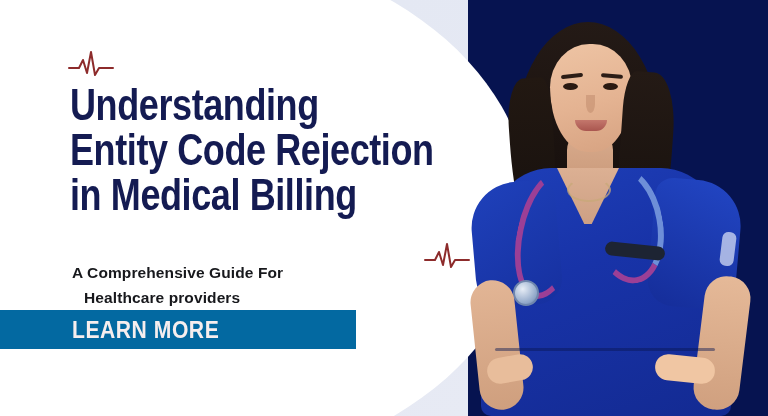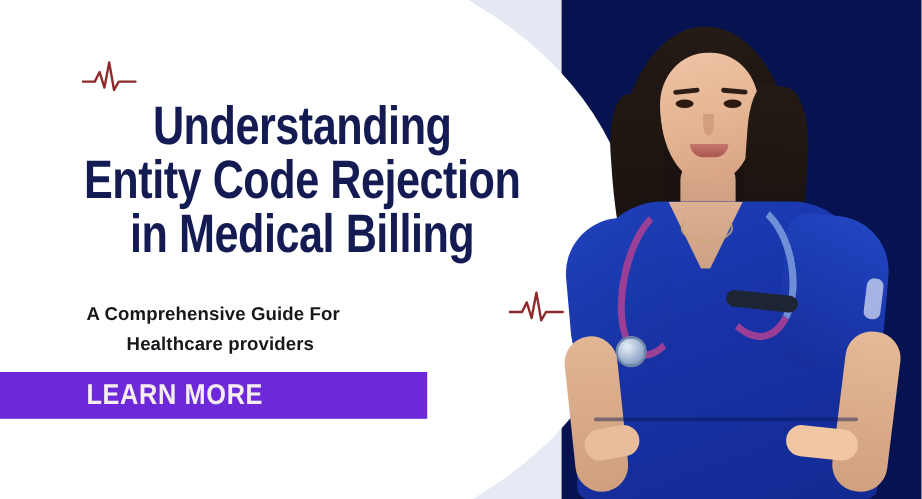--- a/index.html
+++ b/index.html
@@ -144,52 +144,52 @@
     position:absolute;left:112px;top:178px;width:44px;height:24px;
     border:2px solid rgba(200,168,120,.75);
     border-top-color:transparent;border-radius:50%;
   }
   .s-sleevecuff{
     position:absolute;left:266px;top:232px;width:14px;height:34px;
     background:rgba(240,245,255,.65);border-radius:6px;transform:rotate(7deg);
   }
 
   
-  .content{position:absolute;left:0;top:0;width:768px;height:416px;text-align:center;}
+  .content{position:absolute;left:0;top:0;width:768px;height:416px;}
 
   .pulse-icon{position:absolute;}
   .pulse-icon.one{left:68px;top:48px;}
   .pulse-icon.two{left:424px;top:240px;}
 
   .headline{
     position:absolute;left:70px;top:82px;
     color:#141b52;
     font-family:"Liberation Sans Narrow","Liberation Sans",sans-serif;
     font-weight:bold;
     font-size:45px;line-height:45px;
     letter-spacing:-0.5px;
     transform:scaleX(.80);
     transform-origin:left top;
     white-space:nowrap;
   }
   .headline .hl-line{display:block;}
 
   .subhead{
-    position:absolute;left:72px;top:250px;
+    position:absolute;left:72px;top:260px;
     color:#17181c;
     font-weight:bold;
     font-size:15.5px;line-height:25px;
     letter-spacing:.1px;
   }
   .subhead .sub-line{display:block;}
   .subhead .sub-line.indent{padding-left:12px;}
 
   .cta-bar{
     position:absolute;left:0;top:310px;width:356px;height:39px;
-    background:#6d28d9;
+    background:#0369a1;
     display:flex;align-items:center;
   }
   .cta-label{
     margin-left:72px;
     color:#f6eeee;
     font-family:"Liberation Sans Narrow","Liberation Sans",sans-serif;
     font-weight:bold;font-size:24px;
     letter-spacing:.6px;
     transform:scaleX(.88);
     transform-origin:left center;

